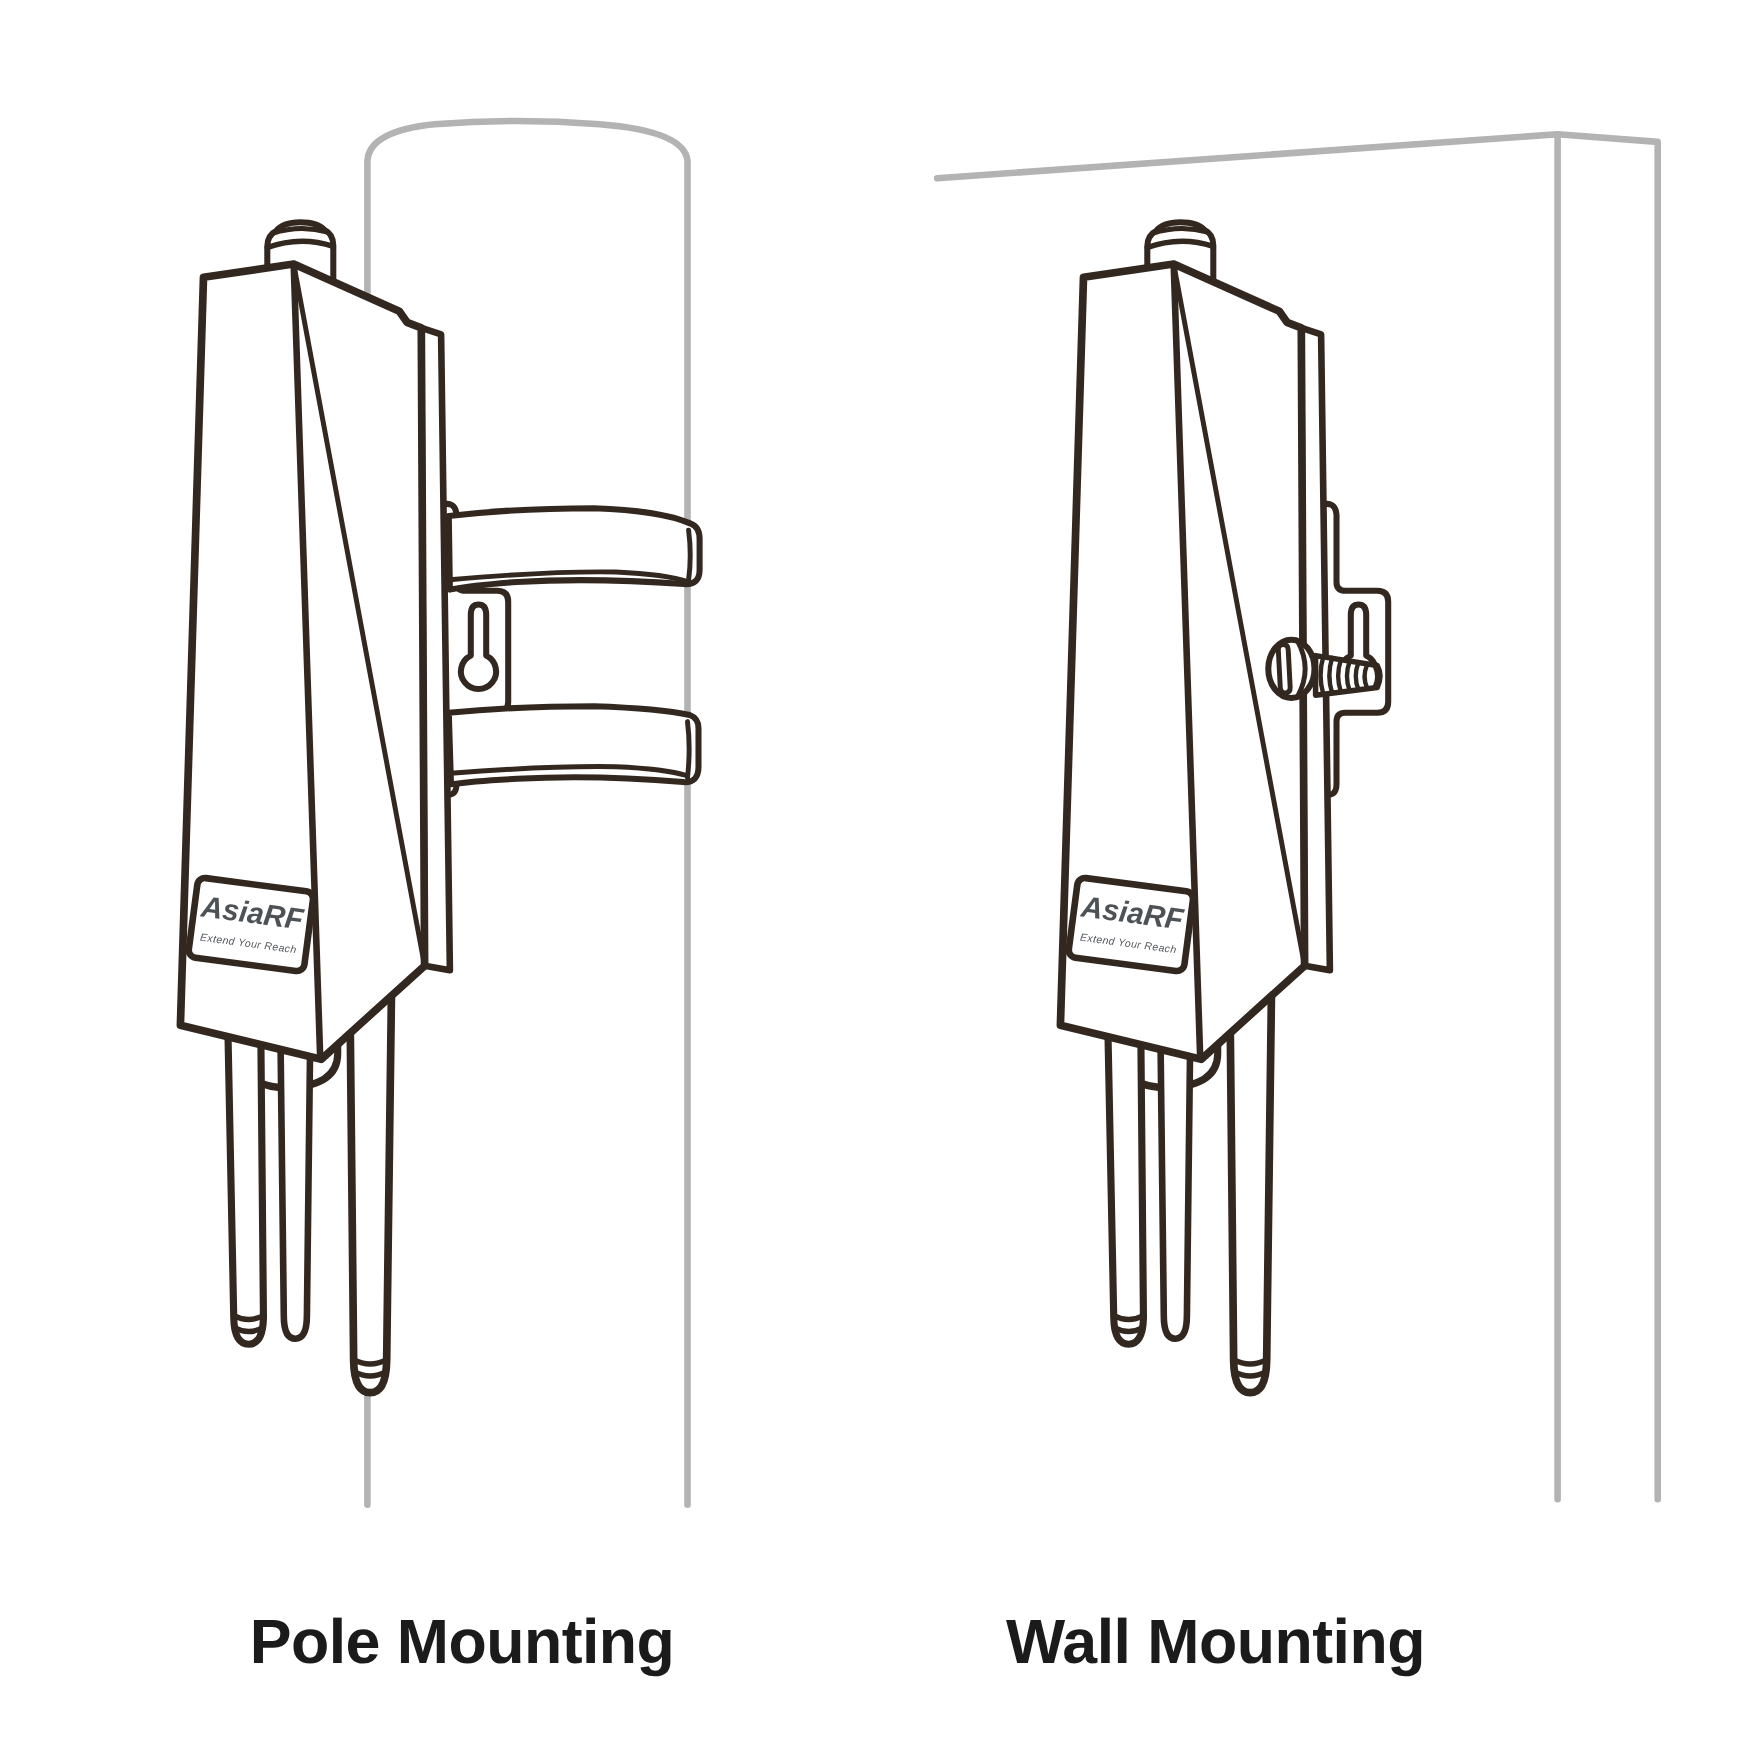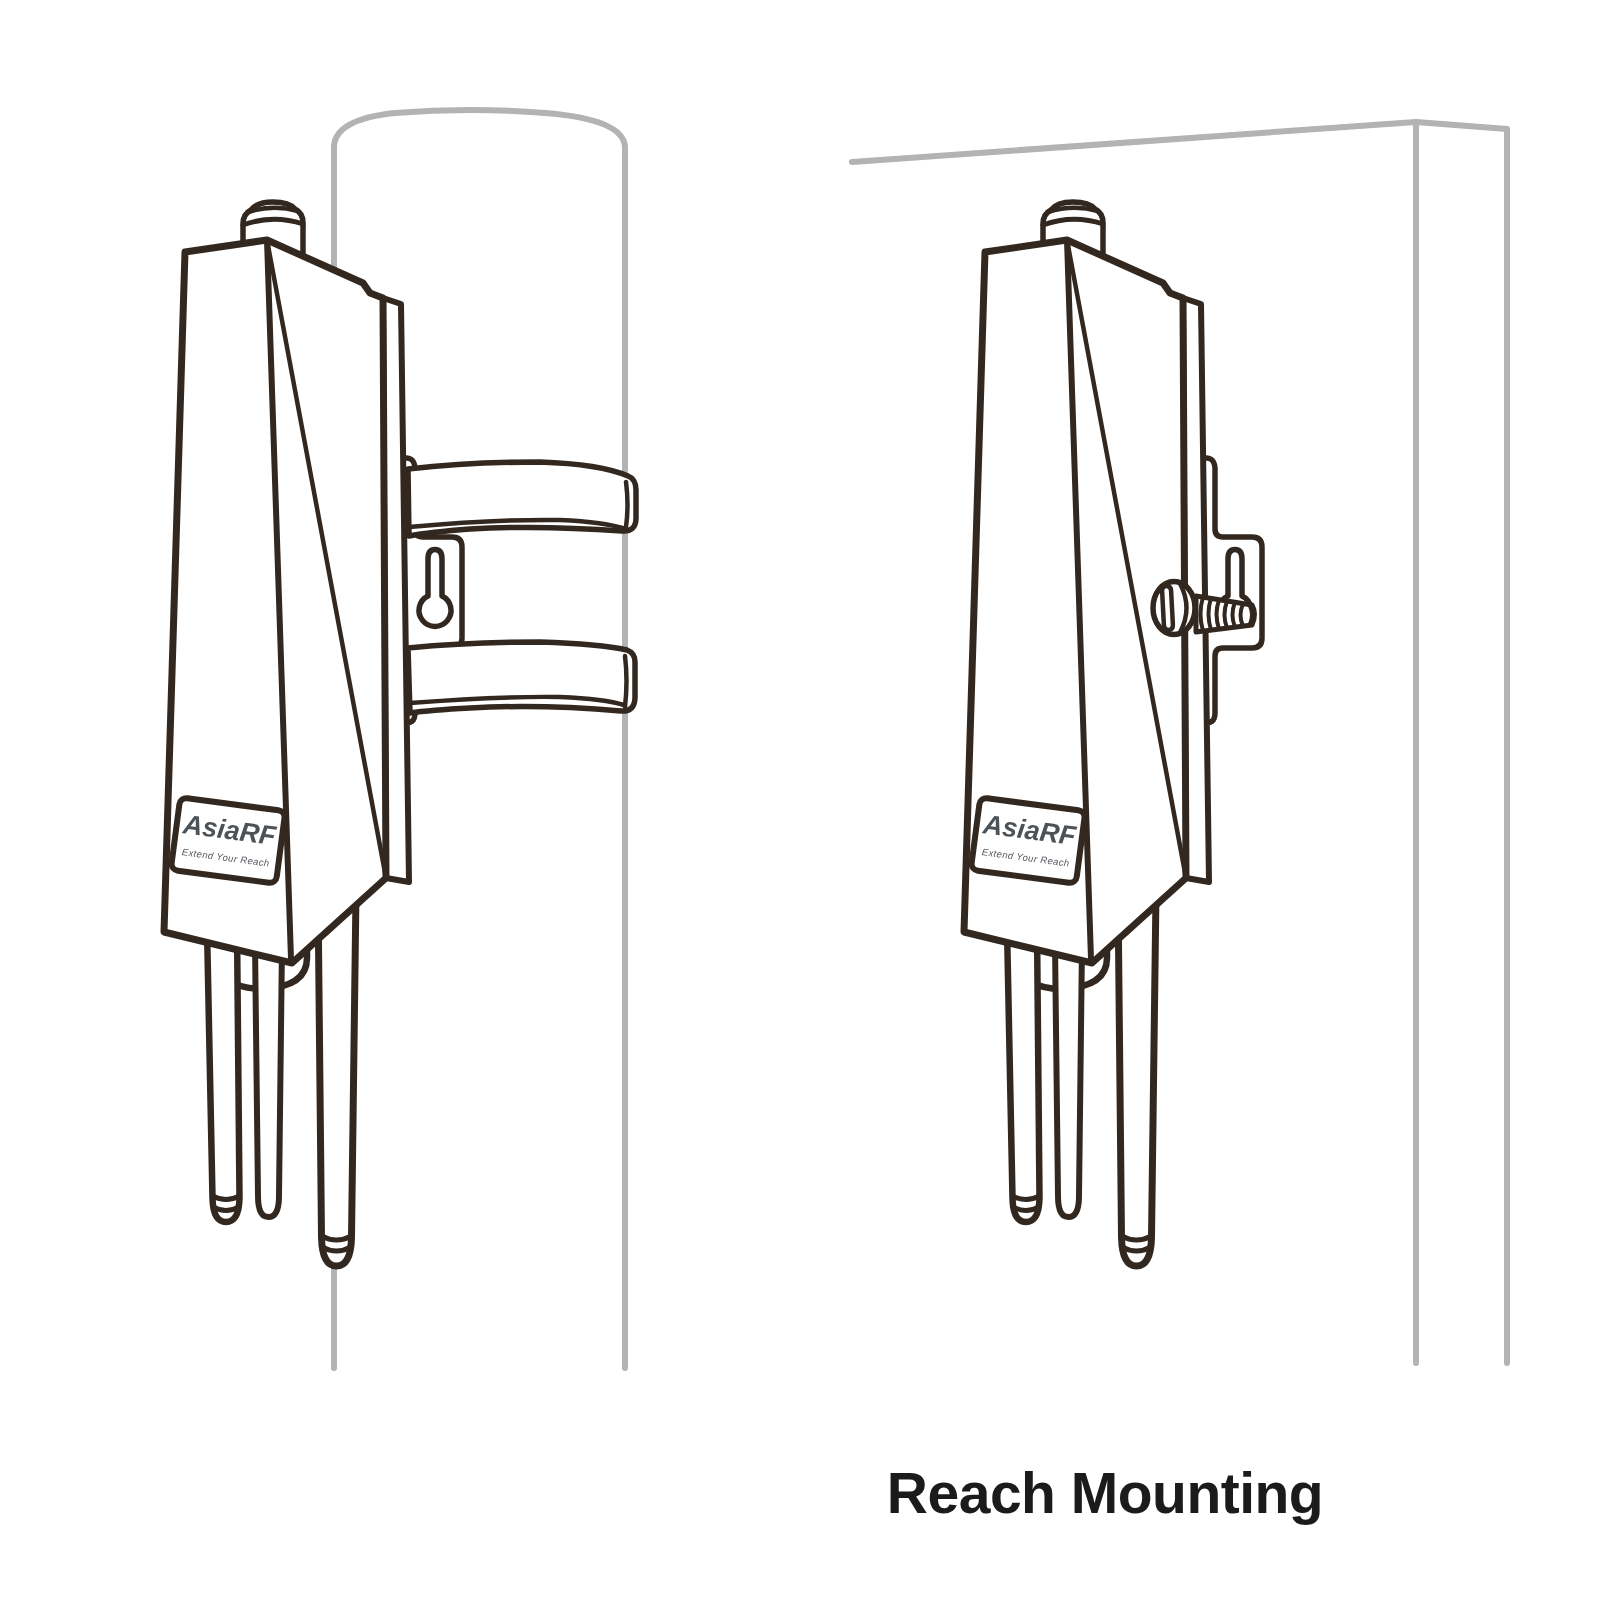--- a/index.html
+++ b/index.html
@@ -103,14 +103,15 @@
         <path class="ln" stroke-width="4" d="M435,602 Q430,615 435,627"></path>
         <path class="ln" stroke-width="4" d="M443,604 Q438,615 443,626"></path>
         <path class="ln" stroke-width="4" d="M450,606 Q454,615 450,624"></path>
         <ellipse cx="374" cy="608" rx="21" ry="26.5" class="fw" stroke-width="5.5"></ellipse>
         <path class="ln" stroke-width="4.5" d="M380,583.5 Q393,608 380,632.5"></path>
         <path class="fw" stroke-width="4.5" transform="rotate(-3 367 608)" d="M363,591 Q363,586 367.5,586 Q372,586 372,591 L372,625 Q372,630 367.5,630 Q363,630 363,625 Z"></path>
       </g>
     </g>
   </svg>
 
-  <div class="caption right">Reach Mounting</div>
+  <div class="caption left">Pole Mounting</div>
+  <div class="caption right">Wall Mounting</div>
 </div>
 
 </body></html>

